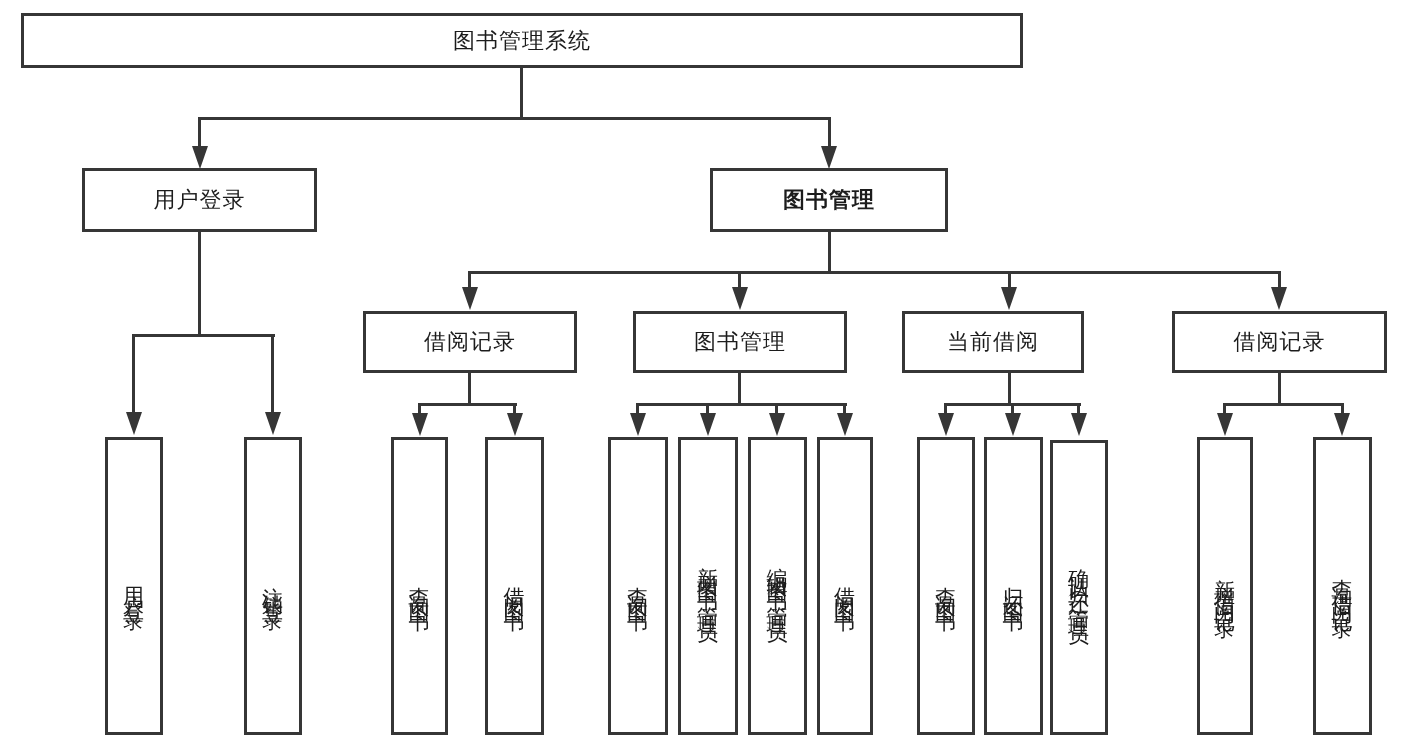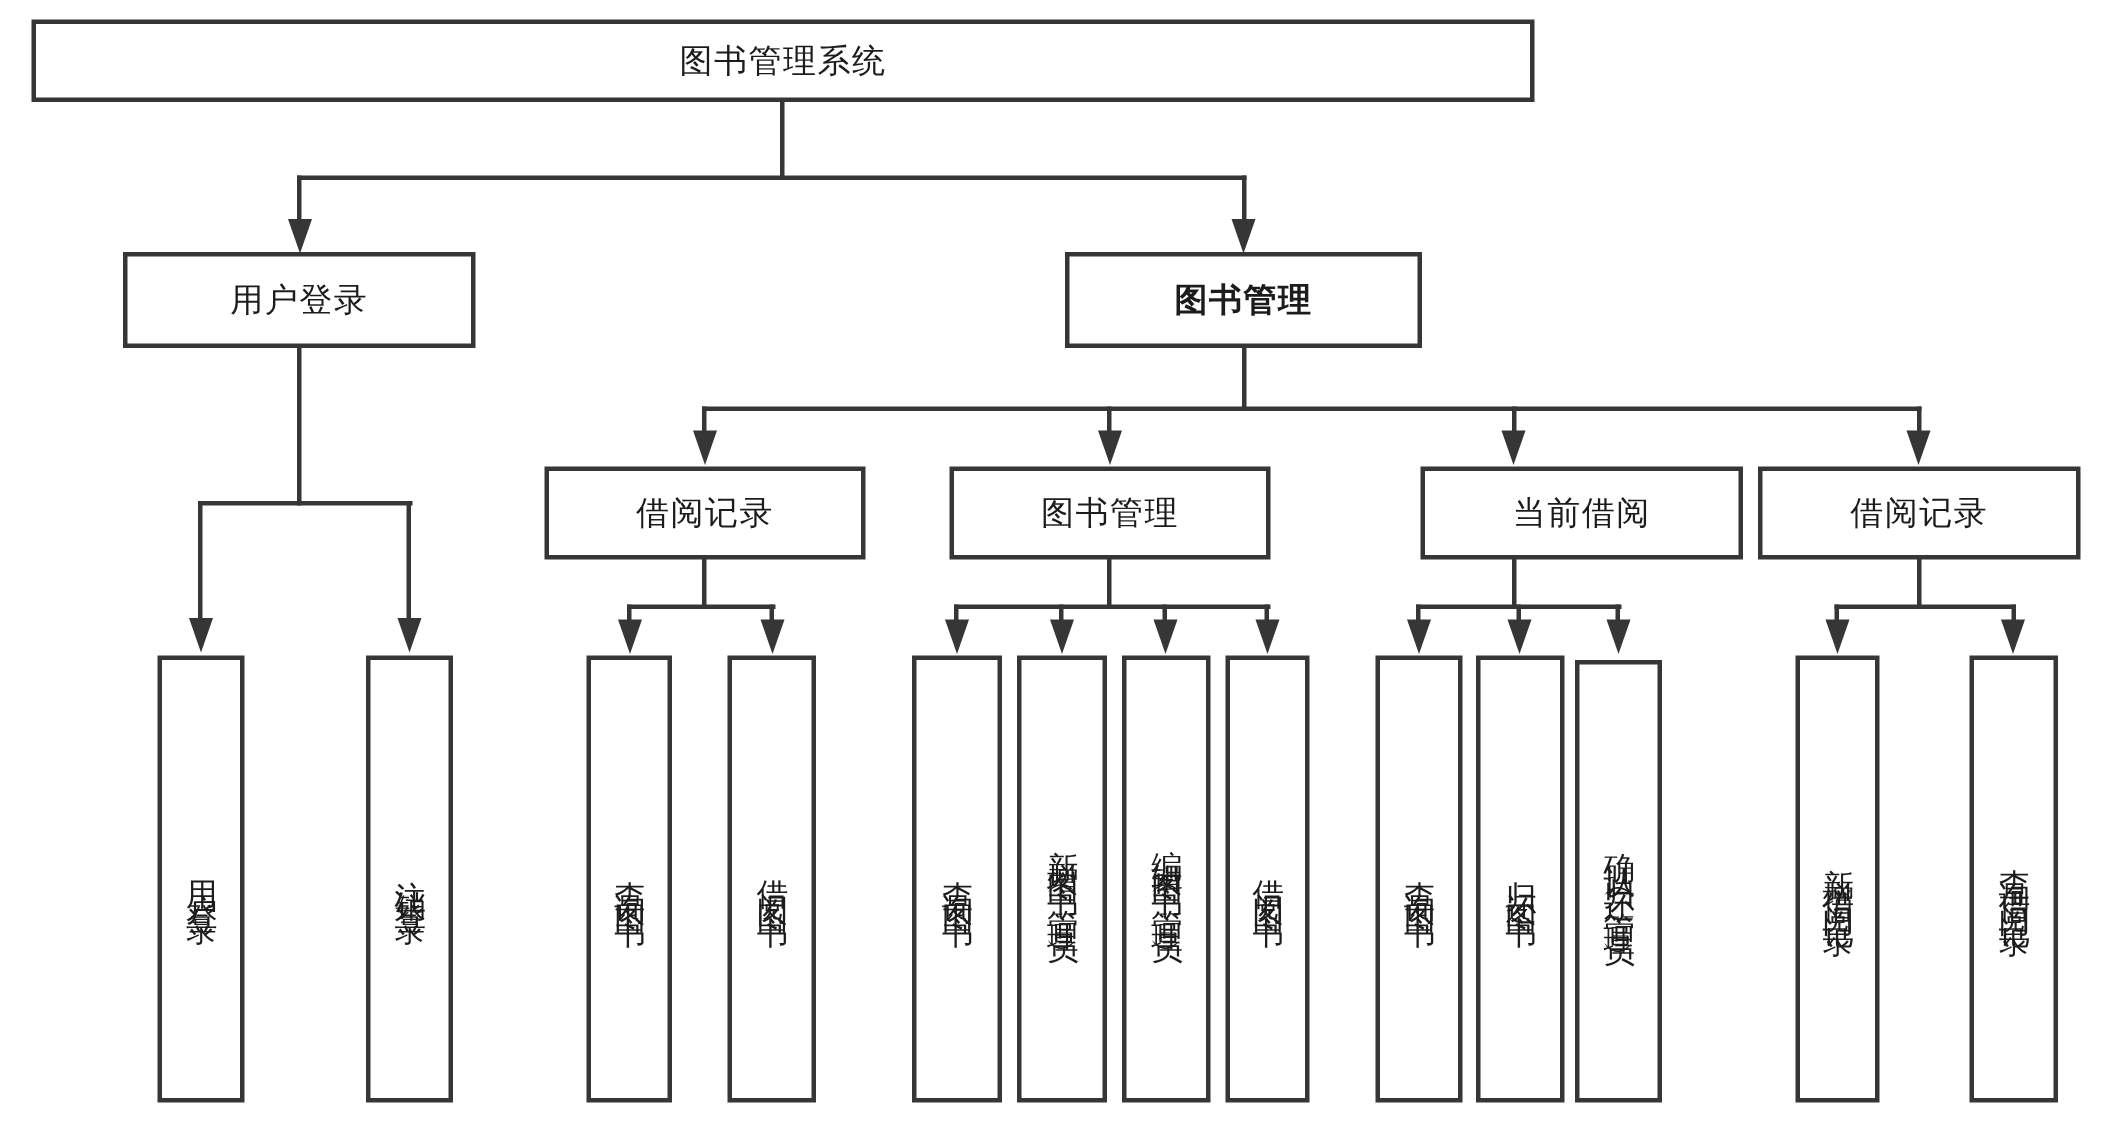--- a/index.html
+++ b/index.html
@@ -67,21 +67,21 @@
   <div class="ah" style="left:1001px;top:287px;"></div>
   <div class="vl" style="left:1278px;top:271px;height:17px;"></div>
   <div class="ah" style="left:1271px;top:287px;"></div>
 
   <div class="box" style="left:363px;top:311px;width:214px;height:62px;">
     <span class="hlabel">借阅记录</span>
   </div>
   <div class="box" style="left:633px;top:311px;width:214px;height:62px;">
     <span class="hlabel">图书管理</span>
   </div>
-  <div class="box" style="left:902px;top:311px;width:215px;height:62px;margin-left:45px;">
+  <div class="box" style="left:902px;top:311px;width:182px;height:62px;">
     <span class="hlabel">当前借阅</span>
   </div>
   <div class="box" style="left:1172px;top:311px;width:215px;height:62px;">
     <span class="hlabel">借阅记录</span>
   </div>
 
   <div class="vl" style="left:468px;top:371px;height:35px;"></div>
   <div class="hl" style="left:418px;top:403px;width:99px;"></div>
   <div class="vl" style="left:418px;top:403px;height:11px;"></div>
   <div class="ah" style="left:412px;top:413px;"></div>

